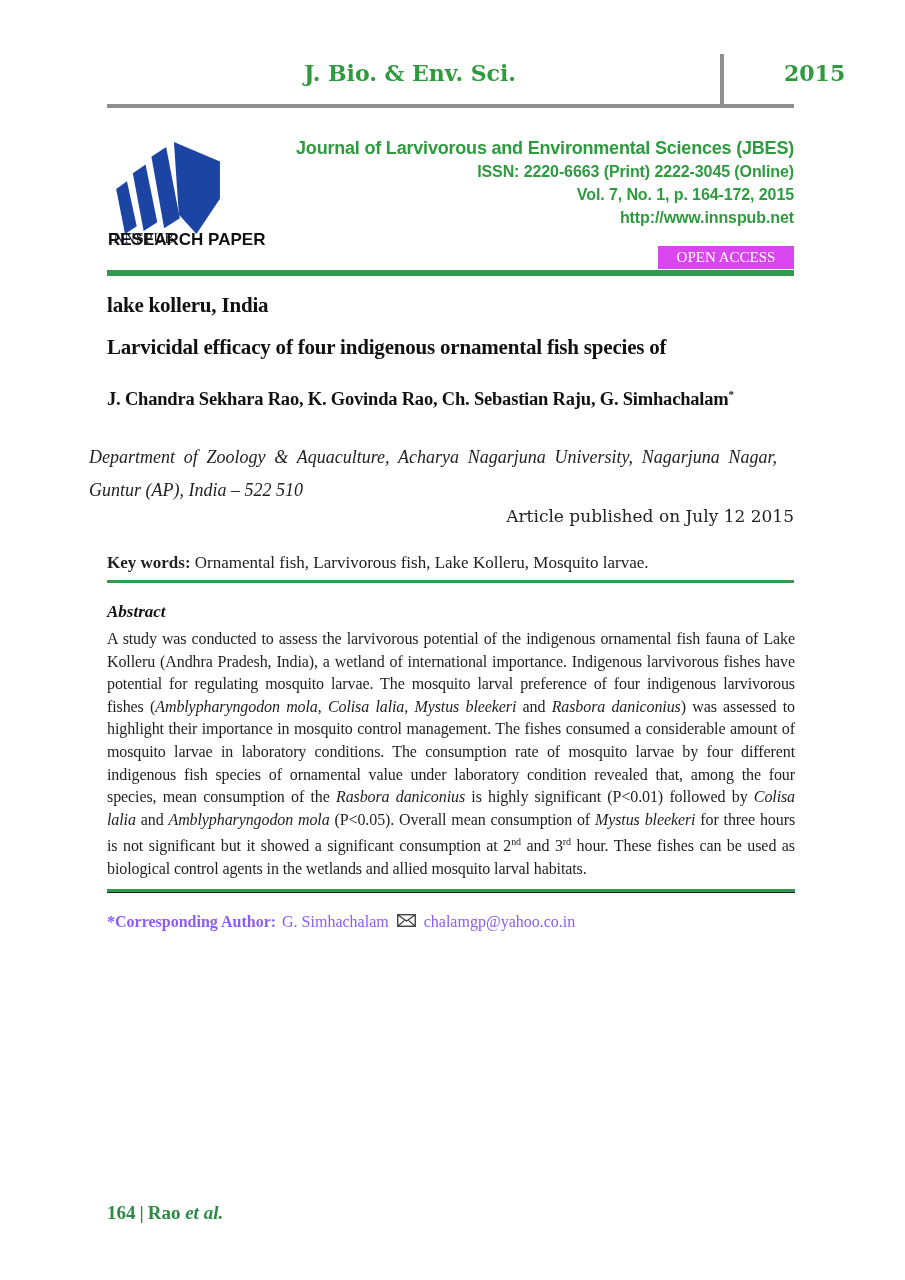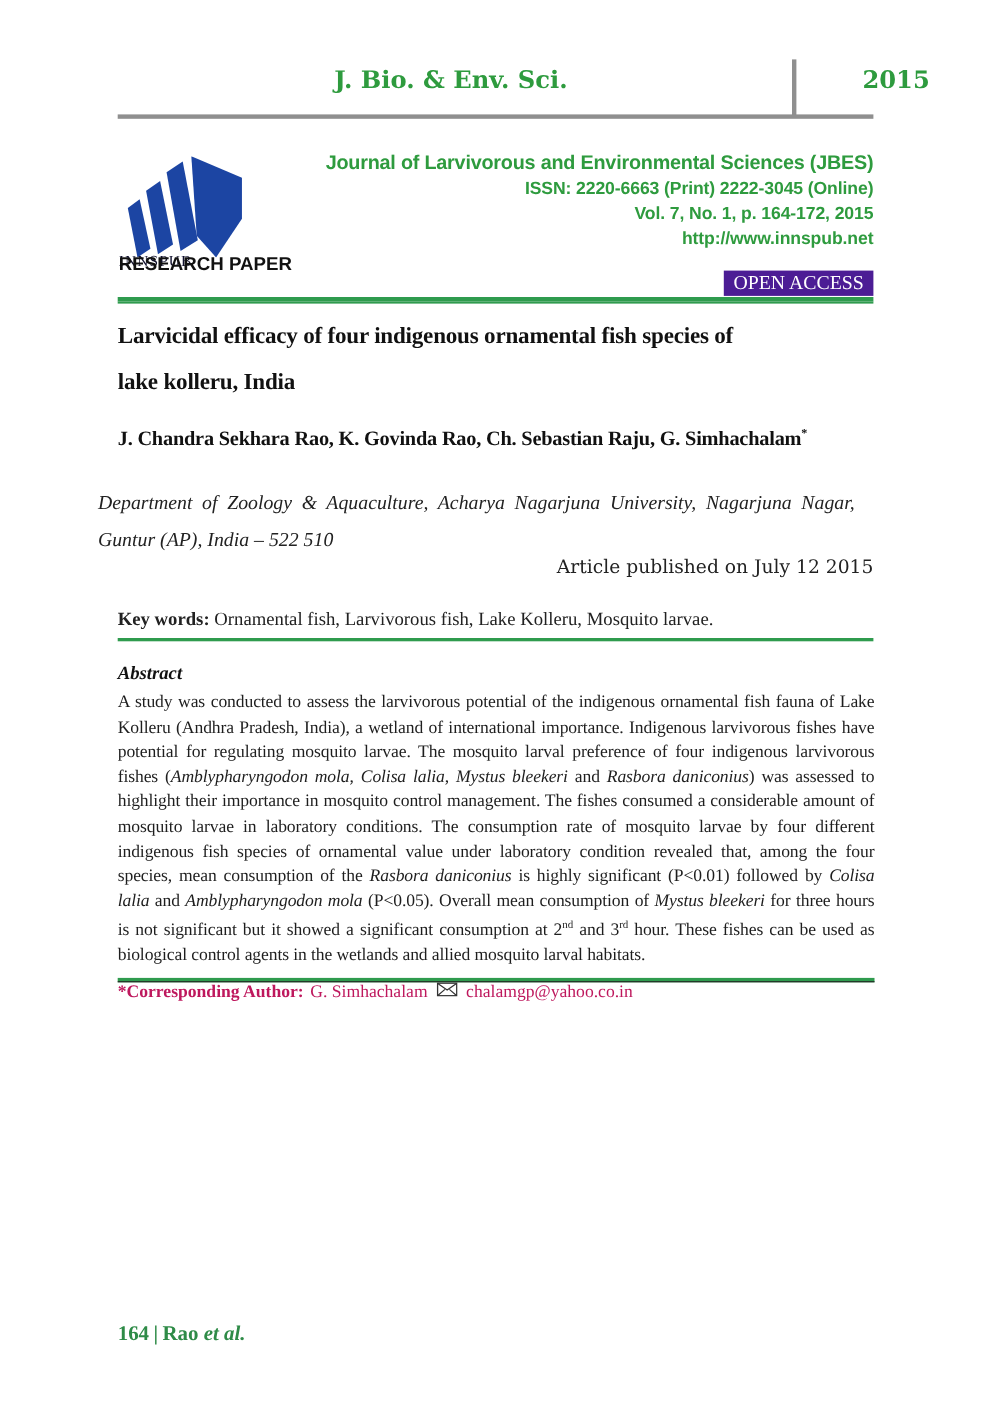--- a/index.html
+++ b/index.html
@@ -30,22 +30,22 @@
     font-family:"Liberation Sans", sans-serif; font-weight:bold; font-size:17px; color:#111;
   }
   .masthead-info {
     position:absolute; top:137px; left:295px; width:499px; text-align:right;
     font-family:"Liberation Sans", sans-serif; font-weight:bold; color:#2e9b3e; line-height:23px;
   }
   .mi-name { font-size:18px; letter-spacing:-0.2px; }
   .mi-sub  { font-size:16px; letter-spacing:-0.1px; }
   .badge {
     position:absolute; top:246px; left:658px; width:136px; height:23px;
-    background:#4c1d95; color:#ffffff; text-align:center;
-    font-family:"Liberation Serif", serif; font-size:18px; line-height:23px;
+    background:#d946ef; color:#ffffff; text-align:center;
+    font-family:"Liberation Serif", serif; font-size:15px; line-height:23px;
   }
   .double-rule {
     position:absolute; top:270px; left:107px; width:687px; height:2px;
     background:#ffffff; border-top:4px solid #2f9b4e; border-bottom:2.5px solid #2f9b4e;
   }
   
   .title {
     position:absolute; top:284px; left:107px; width:700px;
     font-weight:bold; font-size:21px; letter-spacing:-0.2px; line-height:42px; color:#111;
   }
@@ -66,21 +66,21 @@
   .keywords .kw-label { font-weight:bold; }
   .kw-rule { position:absolute; top:580px; left:107px; width:687px; height:3px; background:#2f9b4e; }
   
   .abstract-wrap { position:absolute; top:602px; left:107px; width:688px; }
   .abstract-label { font-weight:bold; font-size:17px; color:#111; margin-bottom:6px;font-style:italic; }
   .abstract-text {
     font-size:16px; line-height:22.6px; text-align:justify; letter-spacing:-0.1px; color:#1e1e1e;
   }
   .abstract-text sup { font-size:10px; }
   .corr-rule { margin-top:8px; height:4px; background:#2f9b4e; border-bottom:1.5px solid #222; }
-  .corresponding { margin-top:0; font-size:16px; color:#be185d; display:flex; align-items:center; gap:6px; }
+  .corresponding { margin-top:20px; font-size:16px; color:#8b5cf6; display:flex; align-items:center; gap:6px; }
   .corresponding .corr-label { font-weight:bold; }
   .envelope { display:inline-block; margin:0 2px; }
   
   .footer {
     position:absolute; top:1202px; left:107px; width:688px; text-align:left;
     font-family:Liberation Serif, serif; font-weight:bold; font-size:19px; color:#2e8b47;
   }
   .footer .etal { font-style:italic; }
   .footer .fdiv { font-weight:bold; padding:0 4px; }
 </style>
@@ -109,22 +109,22 @@
     <div class="mi-name">Journal of Larvivorous and Environmental Sciences (JBES)</div>
     <div class="mi-sub">ISSN: 2220-6663 (Print) 2222-3045 (Online)</div>
     <div class="mi-sub">Vol. 7, No. 1, p. 164-172, 2015</div>
     <div class="mi-sub">http://www.innspub.net</div>
   </div>
 
   <div class="badge">OPEN ACCESS</div>
   <div class="double-rule"></div>
 
   <div class="title">
+    <div>lake kolleru, India</div>
     <div>Larvicidal efficacy of four indigenous ornamental fish species of</div>
-    <div>lake kolleru, India</div>
   </div>
 
   <div class="authors"><span>J. Chandra Sekhara Rao, K. Govinda Rao, Ch. Sebastian Raju, G. Simhachalam</span><sup>*</sup></div>
 
   <div class="affiliation">Department of Zoology &amp; Aquaculture, Acharya Nagarjuna University, Nagarjuna Nagar, Guntur (AP), India – 522 510</div>
 
   <div class="published">Article published on July 12 2015</div>
 
   <div class="keywords"><span class="kw-label">Key words:</span><span> Ornamental fish, Larvivorous fish, Lake Kolleru, Mosquito larvae.</span></div>
   <div class="kw-rule"></div>

